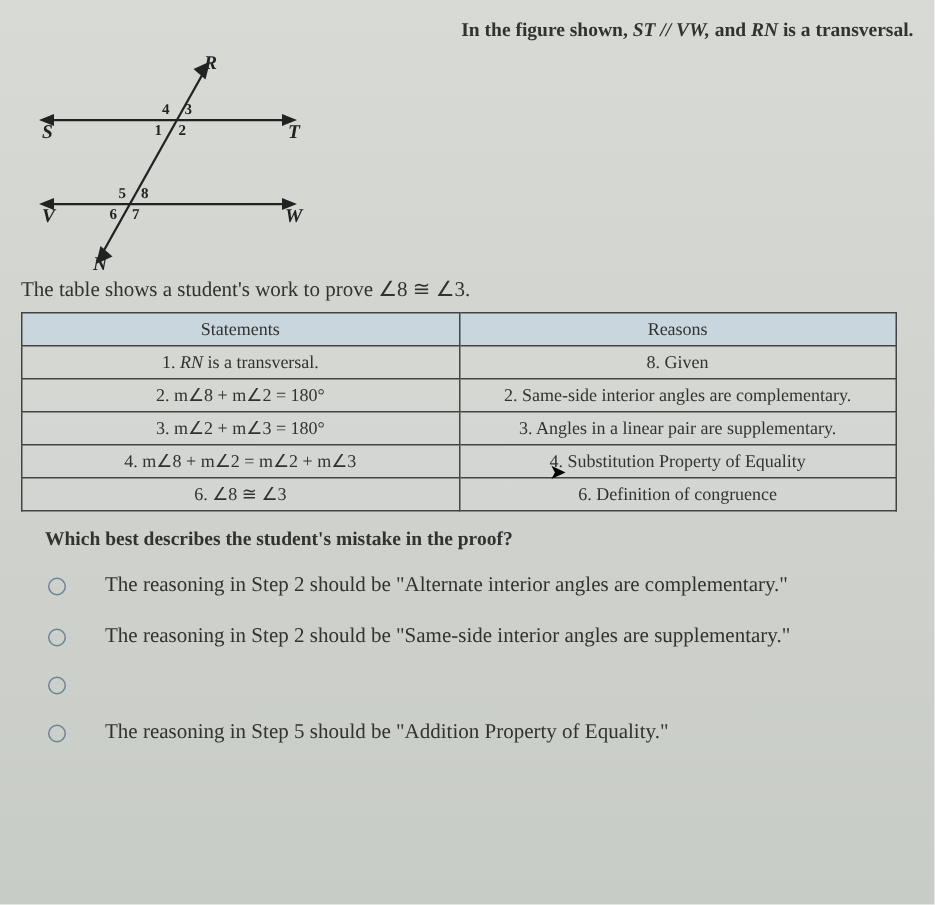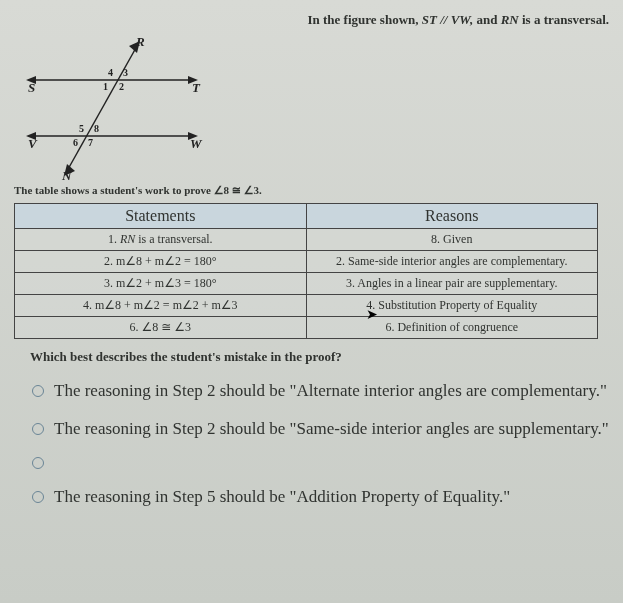--- a/index.html
+++ b/index.html
@@ -34,54 +34,54 @@
       fill: #222;
       font-family: 'Times New Roman', serif;
     }
     .label-num {
       font-size: 10px;
       fill: #222;
       font-family: 'Times New Roman', serif;
       font-weight: bold;
     }
     .table-intro {
-      font-weight: bold;
-      font-size: 11px;
+      font-weight: normal;
+      font-size: 14px;
       margin: 4px 0 6px 0;
     }
     table {
       width: 584px;
       border-collapse: collapse;
       font-size: 12px;
       background: rgba(220,222,217,0.3);
     }
     th, td {
       border: 1px solid #444;
       padding: 3px 6px;
       text-align: center;
       vertical-align: top;
     }
     th {
       background: #c9d6dd;
       text-align: center;
       font-weight: normal;
-      font-size: 16px;
+      font-size: 12px;
     }
     .col-s { width: 50%; }
     .question {
       font-weight: bold;
       font-size: 13px;
       margin: 10px 0 16px 16px;
     }
     .option-row {
       display: flex;
       align-items: center;
-      gap: 10px;
+      gap: 26px;
       margin: 0 0 18px 18px;
-      font-size: 17px;
+      font-size: 14px;
     }
     .radio {
       width: 12px;
       height: 12px;
       border: 1.5px solid #6a8596;
       border-radius: 50%;
       flex-shrink: 0;
       background: transparent;
     }
     .cursor {

